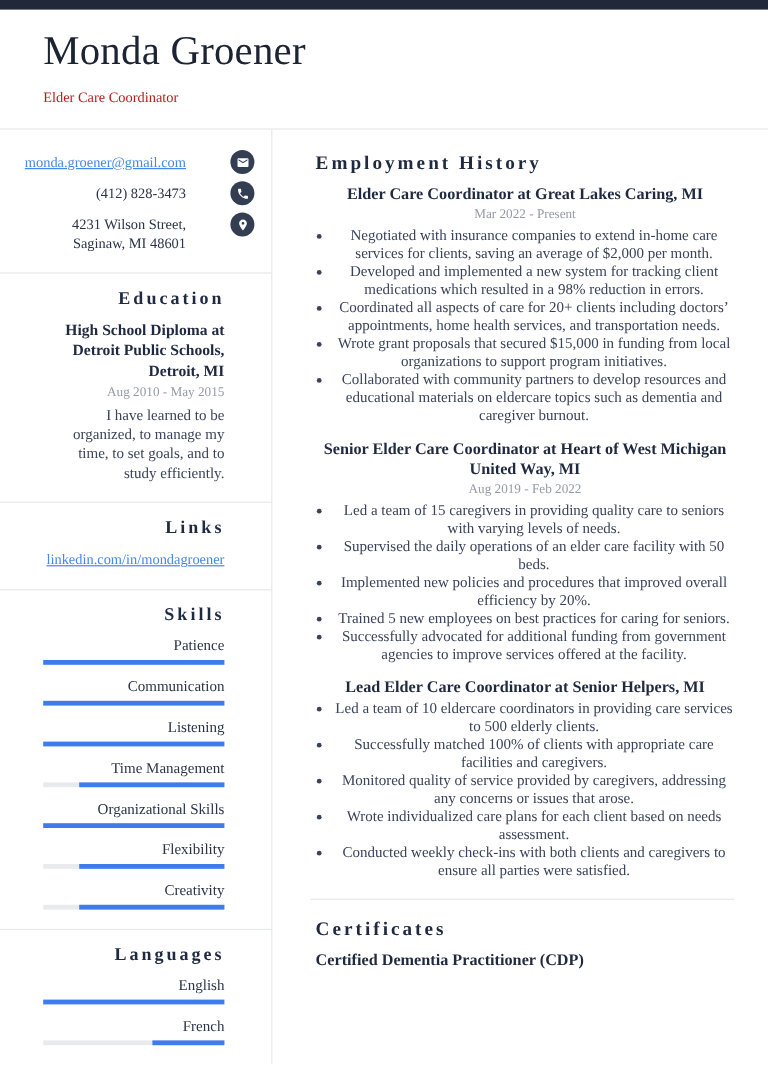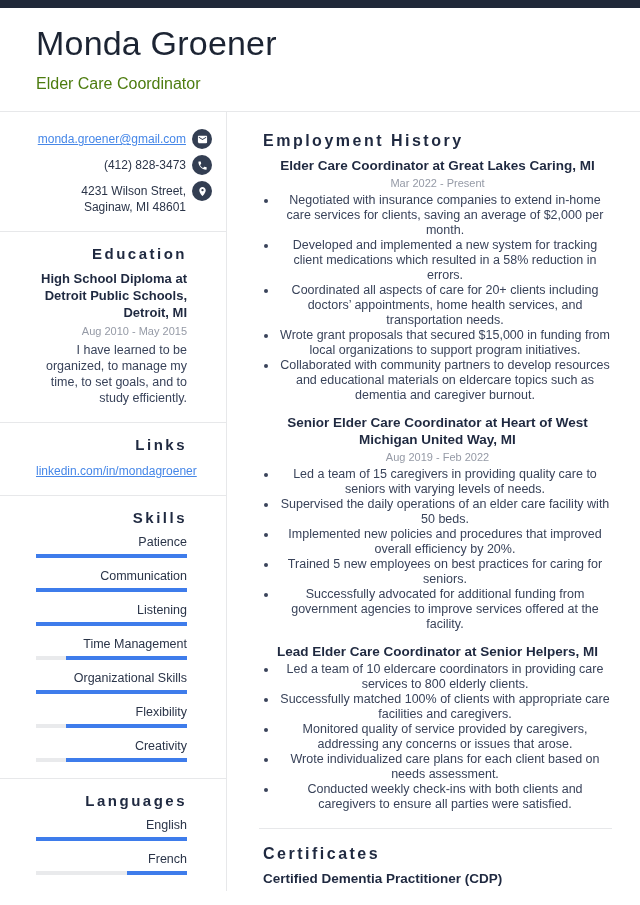--- a/index.html
+++ b/index.html
@@ -13,44 +13,44 @@
     --track: #e9eaec;
     --iconbg: #333e52;
   }
   * { margin: 0; padding: 0; box-sizing: border-box; }
   html, body { background: #fff; }
   body {
     width: 640px; height: 905px; overflow: hidden;
     font-family: "Liberation Sans", sans-serif;
     color: var(--body);
   }
-  .page { width: 640px; height: 843px; background: #fff; position: relative; }
+  .page { width: 640px; height: 843px; background: #fff; position: relative; font-family: Liberation Serif, serif; }
   .topbar { height: 8px; width: 100%; background: var(--navy); }
 
   header { padding: 16px 36px 18px 36px; border-bottom: 1px solid var(--divider); }
   .name { font-size: 34px; font-weight: 500; color: #1c2433; letter-spacing: .2px; }
-  .subtitle { font-size: 16px; color: #4d7c0f; margin-top: 12px; }
+  .subtitle { font-size: 12px; color: #b91c1c; margin-top: 12px; }
 
   .content { display: flex; align-items: flex-start; }
 
   
   .sidebar {
     width: 227px; flex: 0 0 227px;
     border-right: 1px solid var(--divider);
     text-align: right;
   }
   .sidebar section { padding: 13px 14px 16px 36px; border-bottom: 1px solid var(--divider); }
   .sidebar section:last-child { border-bottom: none; }
   .sidebar section.inset { padding-right: 39px; }
   .side-heading {
     font-size: 15px; font-weight: 700; letter-spacing: 2.5px;
     color: var(--heading); margin-bottom: 8px;
   }
   .contact-section { padding-top: 17px !important; }
-  .contact-row { display: flex; align-items: flex-start; justify-content: flex-end; margin-bottom: 6px; }
+  .contact-row { display: flex; align-items: flex-start; justify-content: flex-end; margin-bottom: 6px; gap: 31px; }
   .contact-row:last-child { margin-bottom: 0; }
   .contact-text { font-size: 12px; line-height: 16px; color: #2a3448; flex: 1; padding-top: 2px; }
   .icon-circle {
     width: 20px; height: 20px; border-radius: 50%; background: var(--iconbg);
     display: inline-flex; align-items: center; justify-content: center;
     margin-left: 6px; flex: 0 0 20px;
   }
   .icon-circle svg { width: 11px; height: 11px; fill: #fff; }
   a.link { color: var(--link); text-decoration: underline; font-size: 12px; line-height: 16px; }
 
@@ -204,21 +204,21 @@
     <main>
 
       <section>
         <div class="main-heading">Employment History</div>
 
         <div class="job">
           <div class="job-title">Elder Care Coordinator at Great Lakes Caring, MI</div>
           <div class="date-main">Mar 2022 - Present</div>
           <ul class="bullets">
             <li>Negotiated with insurance companies to extend in-home care services for clients, saving an average of $2,000 per month.</li>
-            <li>Developed and implemented a new system for tracking client medications which resulted in a 58% reduction in errors.</li>
+            <li>Developed and implemented a new system for tracking client medications which resulted in a 98% reduction in errors.</li>
             <li>Coordinated all aspects of care for 20+ clients including doctors’ appointments, home health services, and transportation needs.</li>
             <li>Wrote grant proposals that secured $15,000 in funding from local organizations to support program initiatives.</li>
             <li>Collaborated with community partners to develop resources and educational materials on eldercare topics such as dementia and caregiver burnout.</li>
           </ul>
         </div>
 
         <div class="job">
           <div class="job-title">Senior Elder Care Coordinator at Heart of West Michigan United Way, MI</div>
           <div class="date-main">Aug 2019 - Feb 2022</div>
           <ul class="bullets">
@@ -226,21 +226,21 @@
             <li>Supervised the daily operations of an elder care facility with 50 beds.</li>
             <li>Implemented new policies and procedures that improved overall efficiency by 20%.</li>
             <li>Trained 5 new employees on best practices for caring for seniors.</li>
             <li>Successfully advocated for additional funding from government agencies to improve services offered at the facility.</li>
           </ul>
         </div>
 
         <div class="job">
           <div class="job-title">Lead Elder Care Coordinator at Senior Helpers, MI</div>
           <ul class="bullets">
-            <li>Led a team of 10 eldercare coordinators in providing care services to 800 elderly clients.</li>
+            <li>Led a team of 10 eldercare coordinators in providing care services to 500 elderly clients.</li>
             <li>Successfully matched 100% of clients with appropriate care facilities and caregivers.</li>
             <li>Monitored quality of service provided by caregivers, addressing any concerns or issues that arose.</li>
             <li>Wrote individualized care plans for each client based on needs assessment.</li>
             <li>Conducted weekly check-ins with both clients and caregivers to ensure all parties were satisfied.</li>
           </ul>
         </div>
       </section>
 
       <hr class="main-divider">
 

